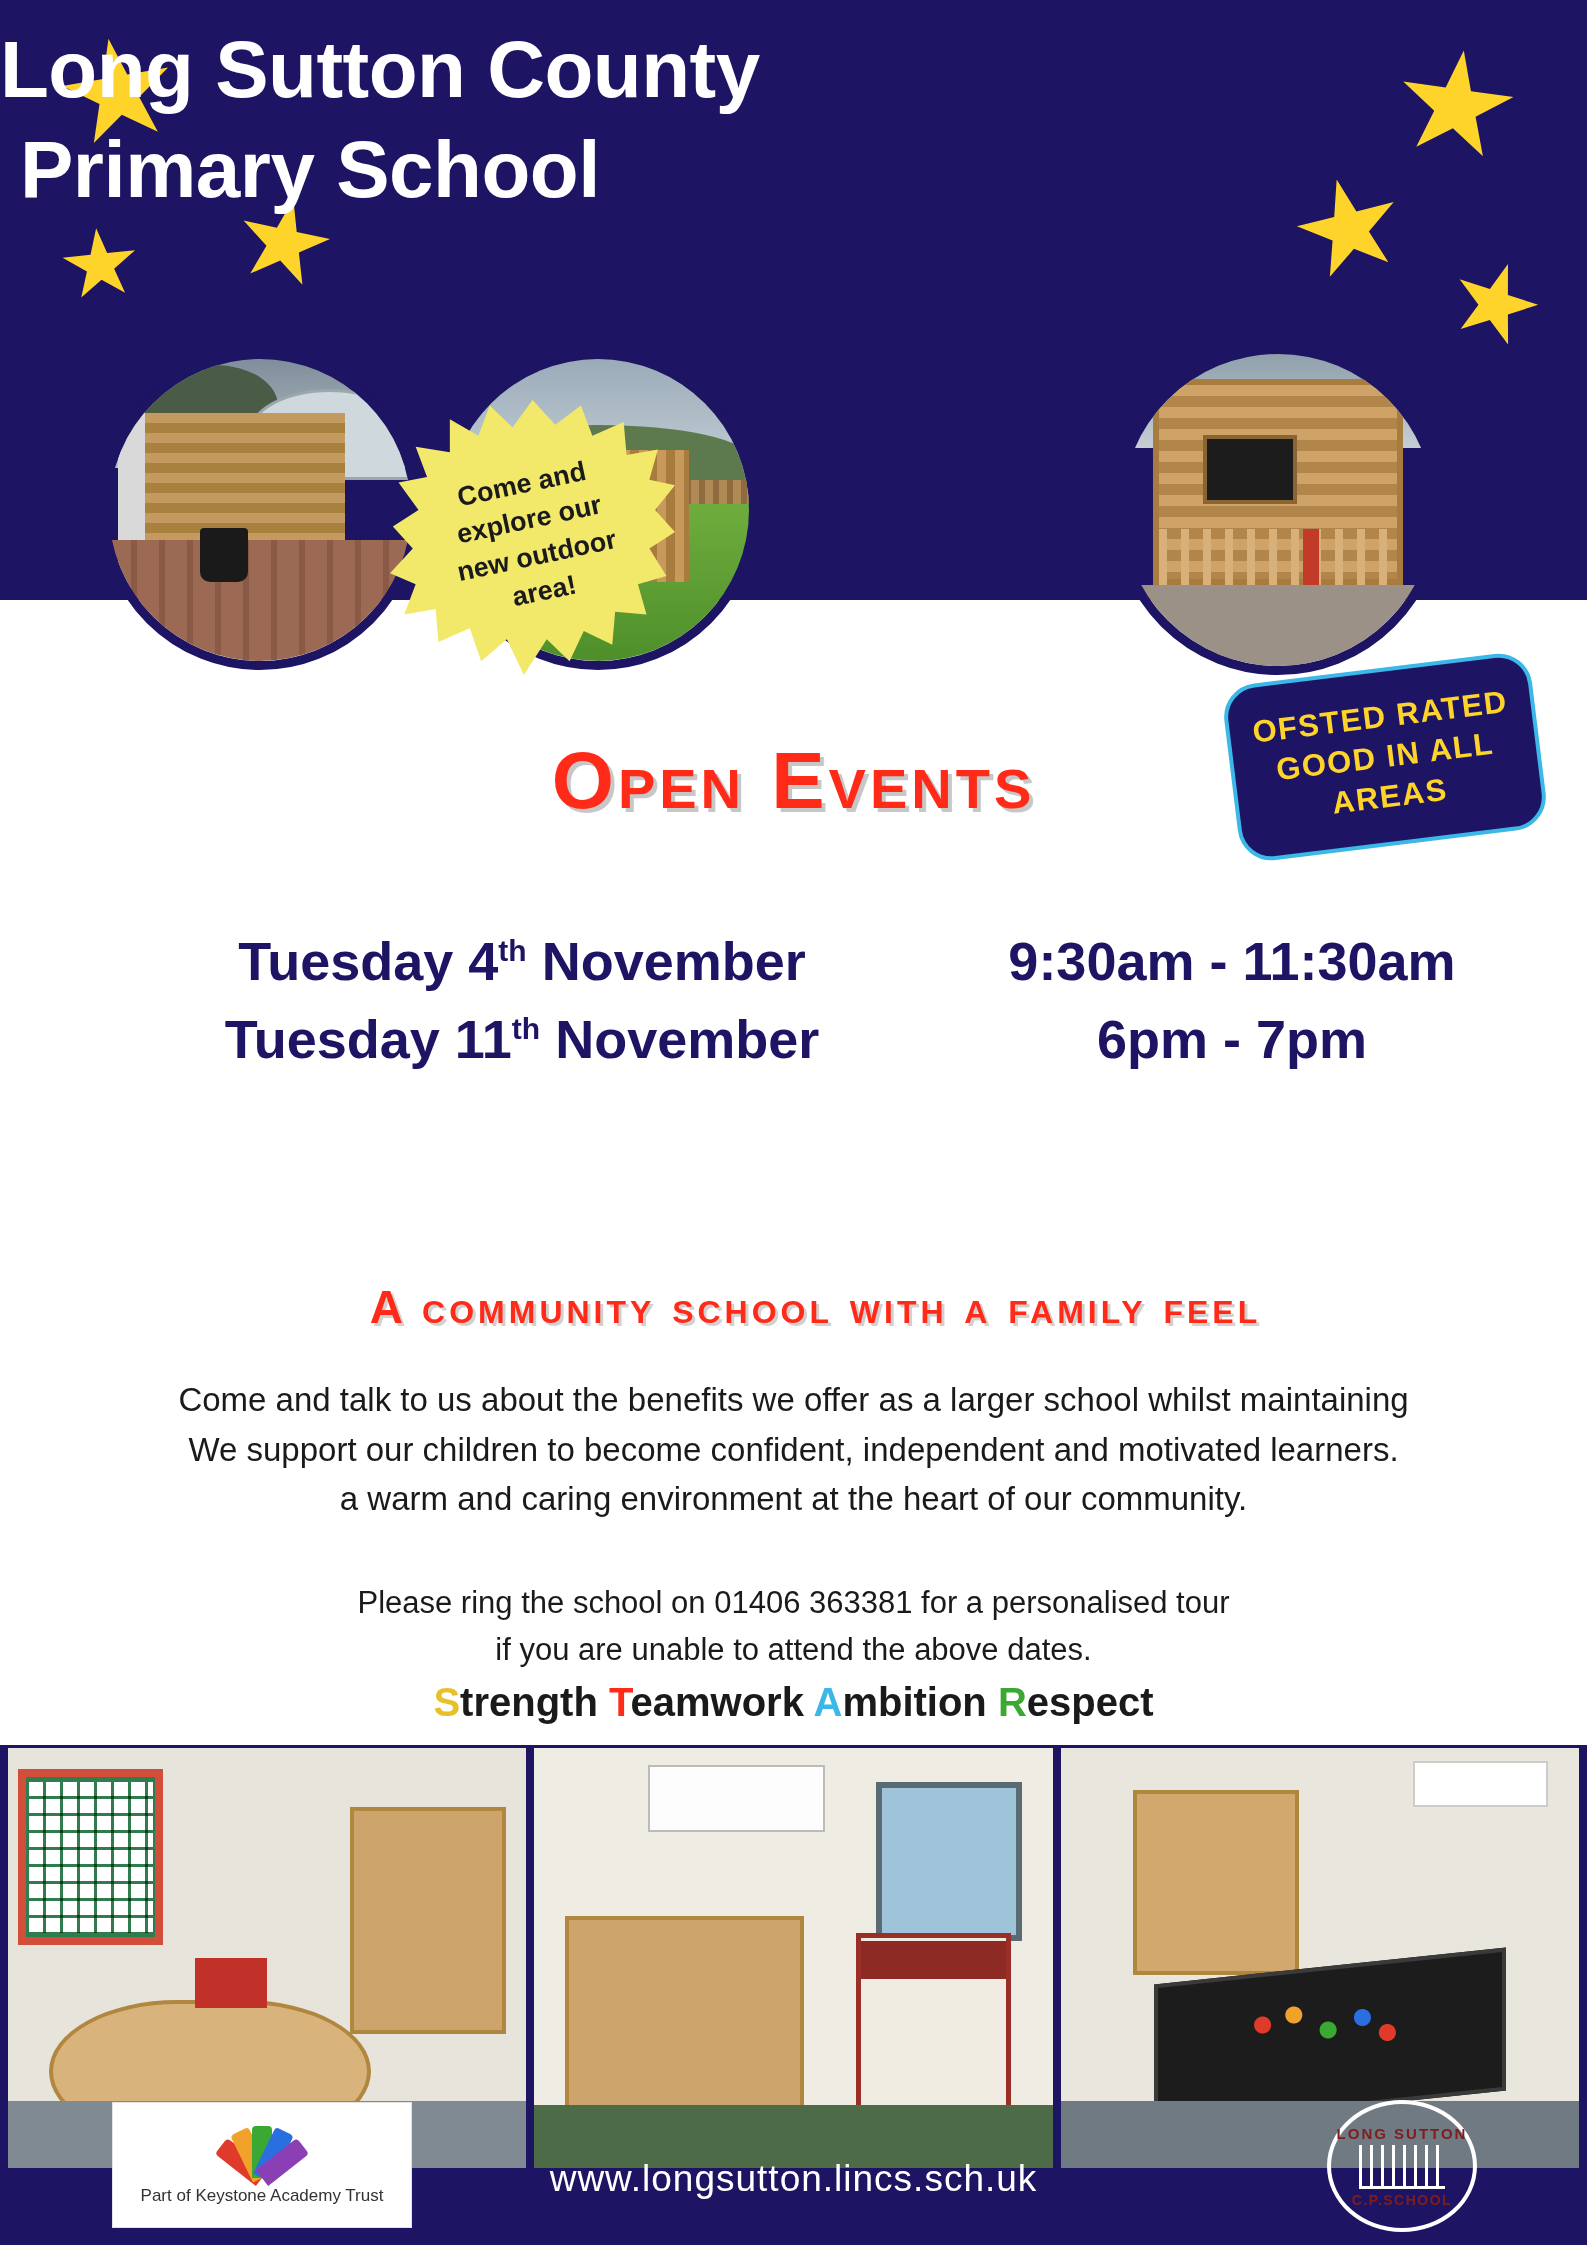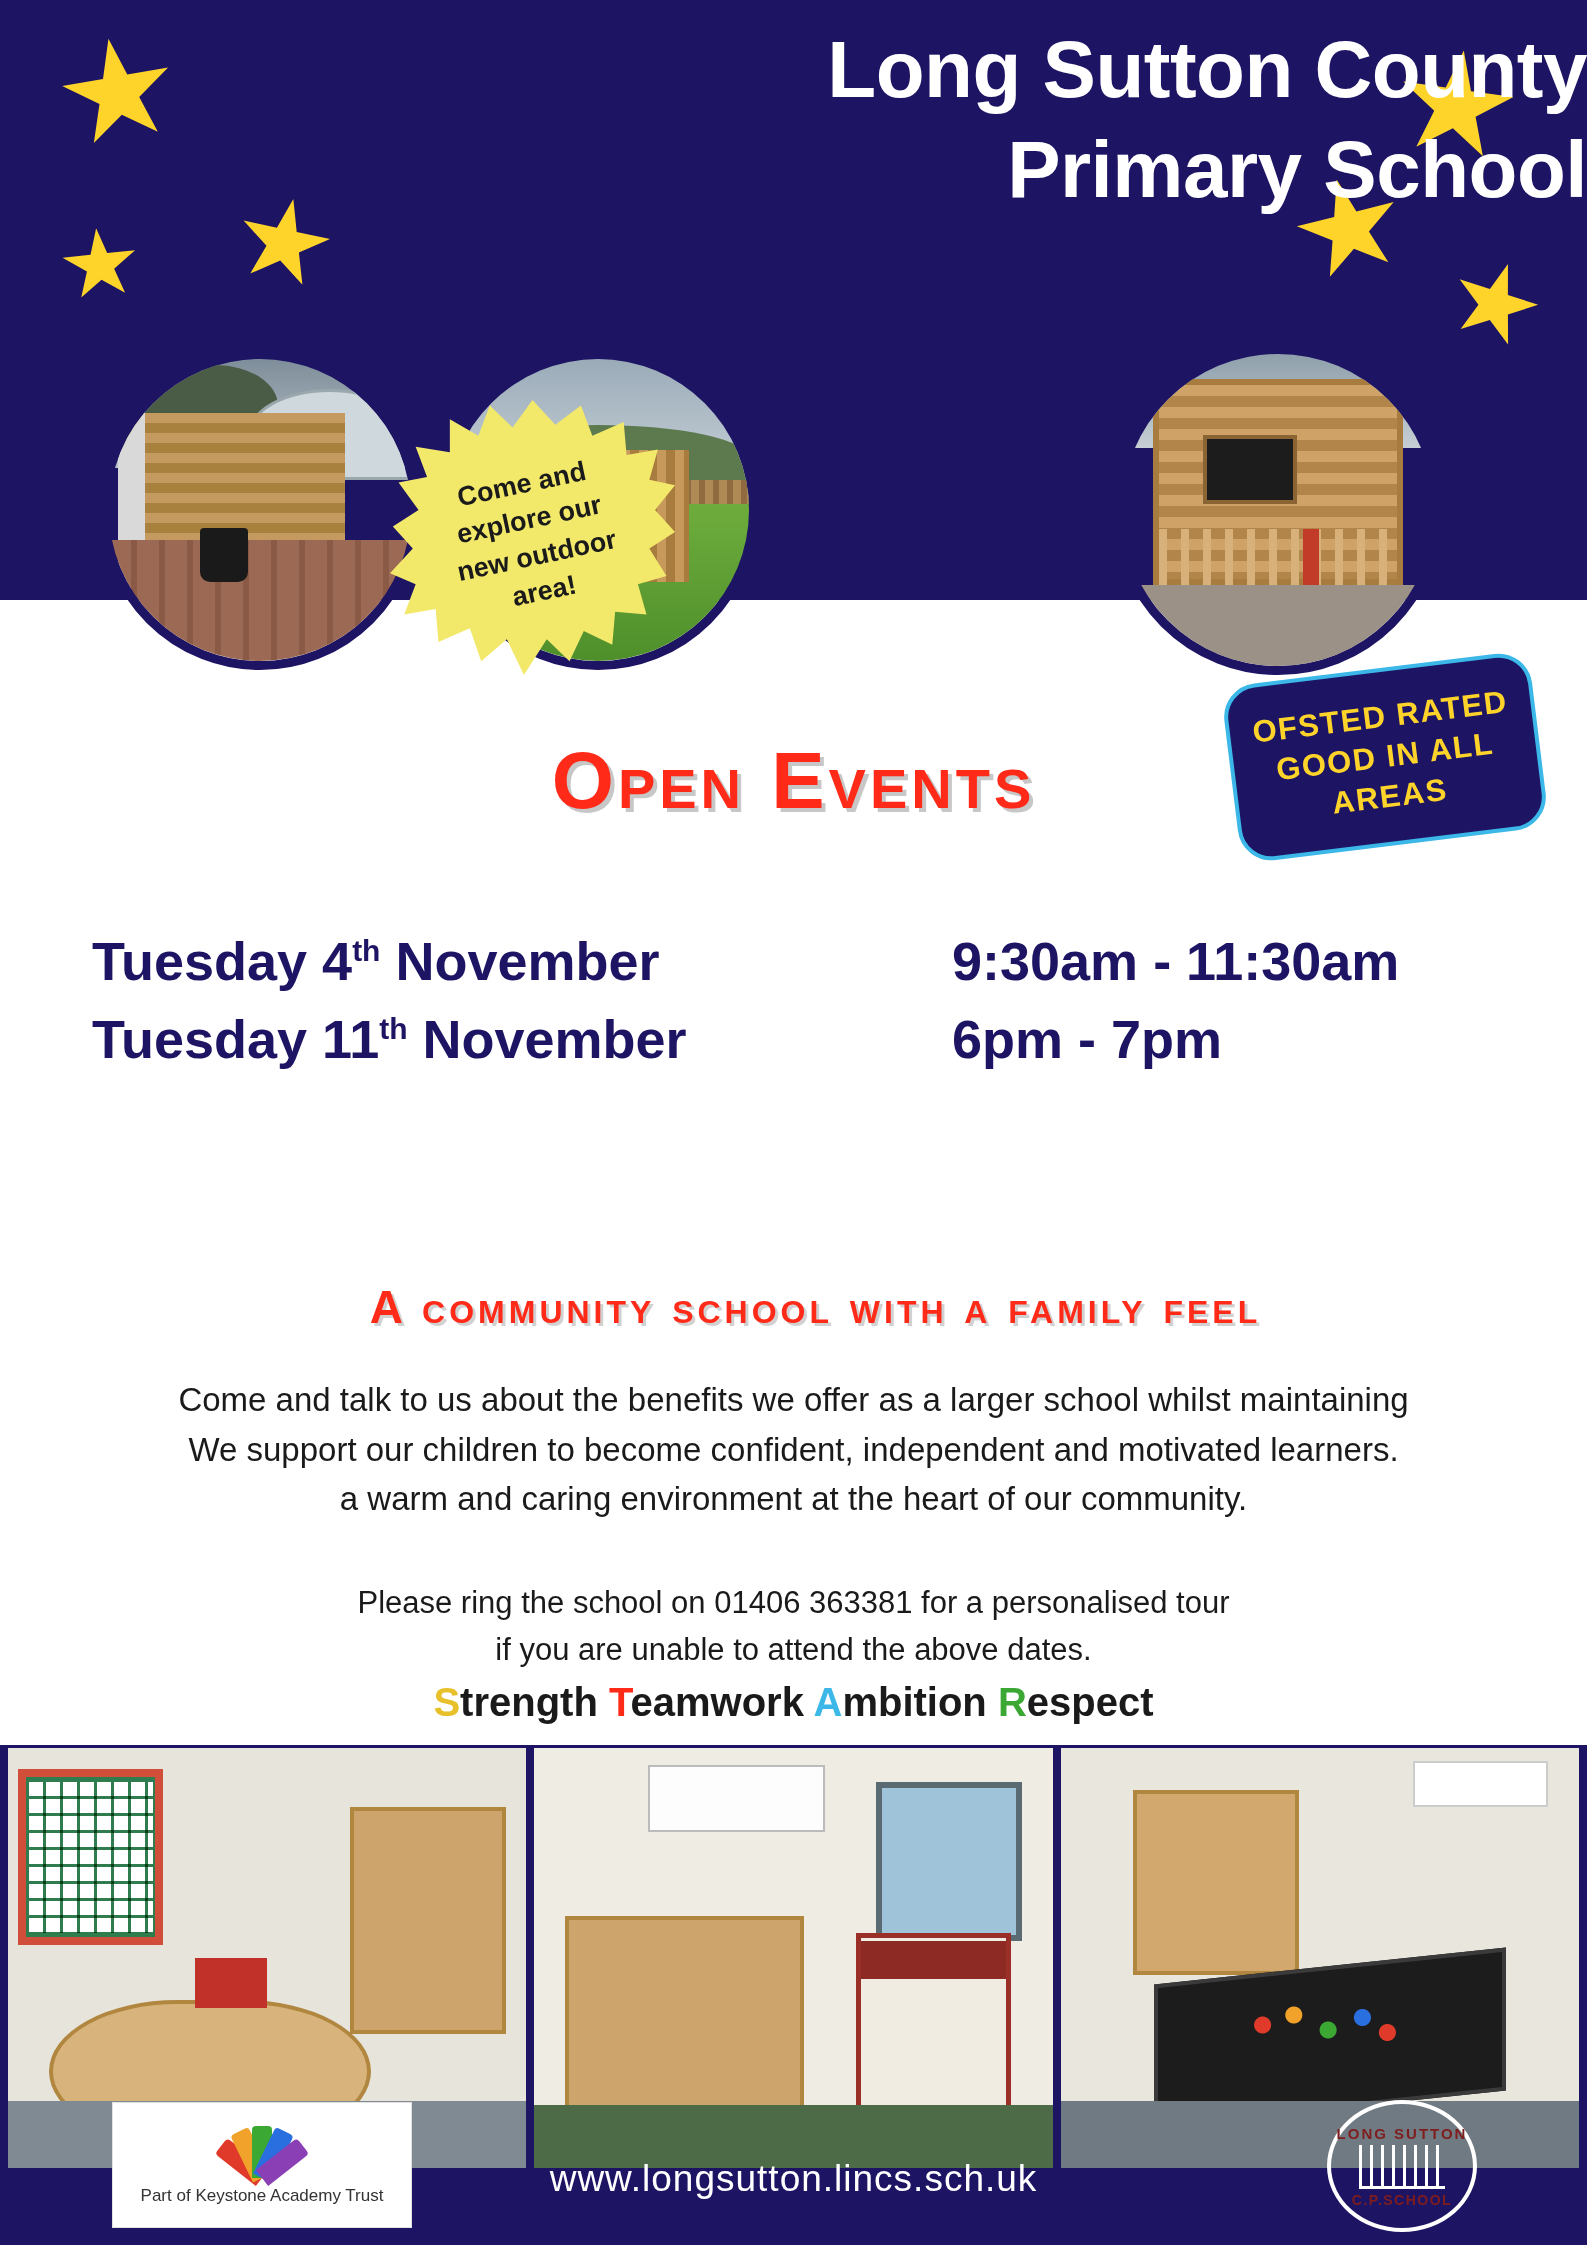--- a/index.html
+++ b/index.html
@@ -18,21 +18,21 @@
     position: absolute;
     left: 0; top: 0;
     width: 1587px;
     height: 600px;
     background: #1d1464;
   }
   .header-title {
     position: absolute;
     left: 0; top: 20px;
     width: 1587px;
-    text-align: right;
+    text-align: left;
     color: #ffffff;
     font-size: 80px;
     font-weight: bold;
     line-height: 1.25;
     letter-spacing: -0.5px;
   }
   .header-title .line2 { display: block; padding-left: 20px; }
 
   .star {
     position: absolute;
@@ -141,20 +141,21 @@
     letter-spacing: 4px;
     text-shadow: 4px 4px 0 rgba(0,0,0,0.22);
     font-variant: small-caps;
   }
 
   
   .dates {
     position: absolute;
     left: 92px; top: 930px;
     width: 1420px;
+    text-align: center;
   }
   .date-row {
     display: flex;
     align-items: baseline;
     margin-bottom: 16px;
     color: #1d1464;
     font-size: 54px;
     font-weight: bold;
   }
   .date-row .d-left  { width: 860px; }

